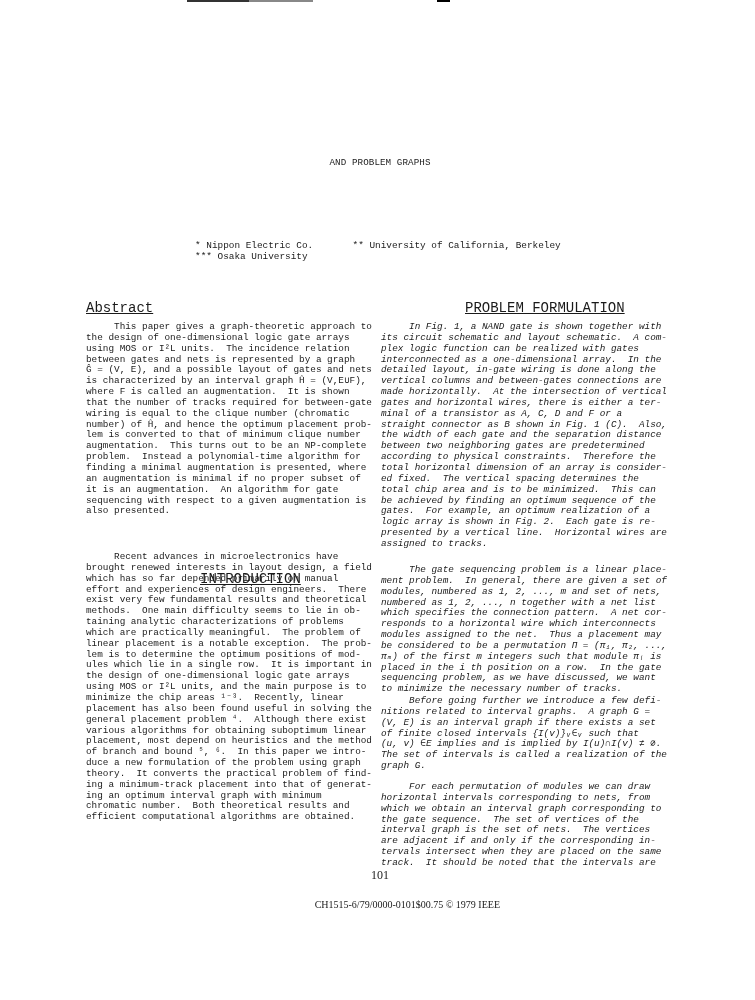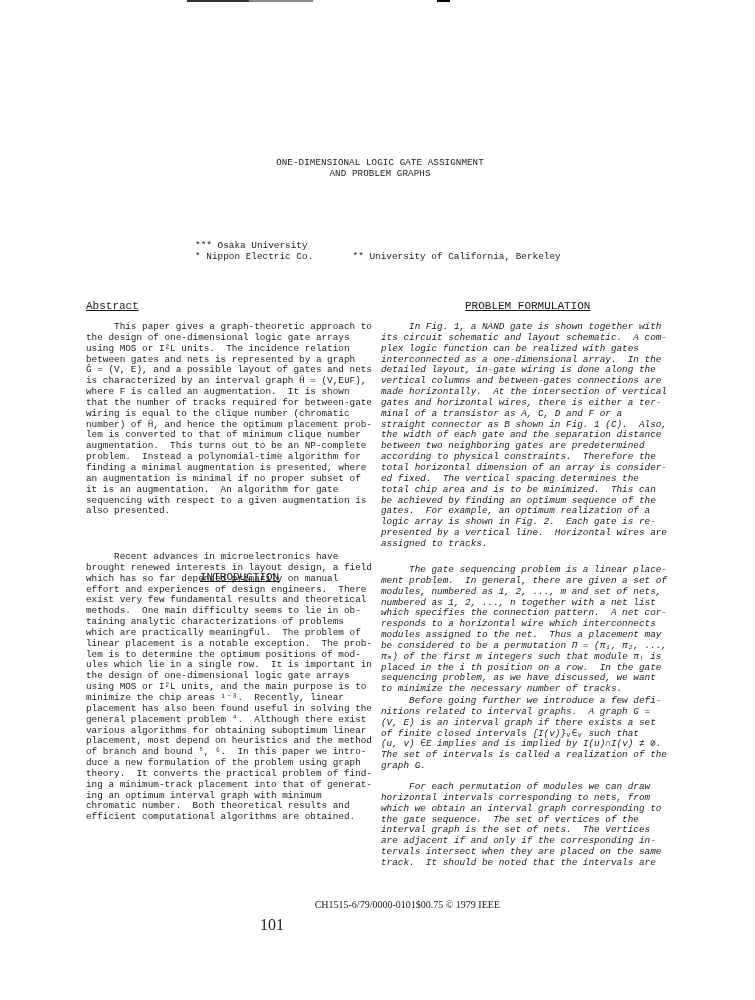--- a/index.html
+++ b/index.html
@@ -7,40 +7,39 @@
     .topbar { position: absolute; top: 0; height: 2px; }
     .topbar.a { left: 187px; width: 62px; background: #333; }
     .topbar.b { left: 249px; width: 64px; background: #888; }
     .topbar.e { left: 437px; width: 13px; background: #000; left: 437px; }
     .title { position: absolute; top: 157px; left: 180px; width: 400px; text-align: center; font-size: 9.2px; line-height: 11px; letter-spacing: 0.1px; }
     .authors { position: absolute; top: 202px; left: 180px; width: 400px; text-align: center; font-size: 9.4px; line-height: 12px; }
     .affil { position: absolute; top: 240px; left: 195px; font-size: 9.4px; line-height: 11px; white-space: pre; }
     .col { position: absolute; width: 296px; font-size: 9.35px; line-height: 10.85px; white-space: pre; }
     .col.left { left: 86px; }
     .col.right { left: 381px; font-style: italic; }
-    .head { position: absolute; font-size: 11px; text-decoration: underline; }
+    .head { position: absolute; font-size: 14px; text-decoration: underline; }
     .footer { position: absolute; top: 898px; left: 260px; width: 240px; text-align: right; font-family: "Liberation Serif", serif; font-size: 10px; line-height: 14px; }
-    .pagenum { position: absolute; top: 916px; left: 260px; width: 240px; font-family: "Liberation Serif", serif; font-size: 16px; }
+    .pagenum { position: absolute; top: 868px; left: 260px; width: 240px; text-align: center; font-family: "Liberation Serif", serif; font-size: 12px; }
   </style>
 </head>
 <body>
 
 <div class="topbar a"></div>
 <div class="topbar b"></div>
 <div class="topbar e"></div>
 
 <div class="title">
-  <div>ONE-DIMENSIONAL LOGIC GATE ASSIGNMENT</div>
   <div>AND PROBLEM GRAPHS</div>
 </div>
 
 <div class="authors">
 </div>
 
-<div class="affil"><div>*** Osaka University</div><div>* Nippon Electric Co.       ** University of California, Berkeley</div></div>
+<div class="affil"><div>* Nippon Electric Co.       ** University of California, Berkeley</div><div>*** Osaka University</div></div>
 
 <div class="head" style="top:300px; left:86px;">Abstract</div>
 
 <div class="col left" style="top:322px;" id="abstract"><div>     This paper gives a graph-theoretic approach to</div><div>the design of one-dimensional logic gate arrays</div><div>using MOS or I²L units.  The incidence relation</div><div>between gates and nets is represented by a graph</div><div>Ĝ = (V, E), and a possible layout of gates and nets</div><div>is characterized by an interval graph Ĥ = (V,E∪F),</div><div>where F is called an augmentation.  It is shown</div><div>that the number of tracks required for between-gate</div><div>wiring is equal to the clique number (chromatic</div><div>number) of Ĥ, and hence the optimum placement prob-</div><div>lem is converted to that of minimum clique number</div><div>augmentation.  This turns out to be an NP-complete</div><div>problem.  Instead a polynomial-time algorithm for</div><div>finding a minimal augmentation is presented, where</div><div>an augmentation is minimal if no proper subset of</div><div>it is an augmentation.  An algorithm for gate</div><div>sequencing with respect to a given augmentation is</div><div>also presented.</div></div>
 
 <div class="head" style="top:527px; left:200px;margin-top:44px;">INTRODUCTION</div>
 
 <div class="col left" style="top:552px;" id="intro"><div>     Recent advances in microelectronics have</div><div>brought renewed interests in layout design, a field</div><div>which has so far depended primarily on manual</div><div>effort and experiences of design engineers.  There</div><div>exist very few fundamental results and theoretical</div><div>methods.  One main difficulty seems to lie in ob-</div><div>taining analytic characterizations of problems</div><div>which are practically meaningful.  The problem of</div><div>linear placement is a notable exception.  The prob-</div><div>lem is to determine the optimum positions of mod-</div><div>ules which lie in a single row.  It is important in</div><div>the design of one-dimensional logic gate arrays</div><div>using MOS or I²L units, and the main purpose is to</div><div>minimize the chip areas ¹⁻³.  Recently, linear</div><div>placement has also been found useful in solving the</div><div>general placement problem ⁴.  Although there exist</div><div>various algorithms for obtaining suboptimum linear</div><div>placement, most depend on heuristics and the method</div><div>of branch and bound ⁵, ⁶.  In this paper we intro-</div><div>duce a new formulation of the problem using graph</div><div>theory.  It converts the practical problem of find-</div><div>ing a minimum-track placement into that of generat-</div><div>ing an optimum interval graph with minimum</div><div>chromatic number.  Both theoretical results and</div><div>efficient computational algorithms are obtained.</div></div>
 
 <div class="head" style="top:300px; left:465px;text-align:center;">PROBLEM FORMULATION</div>

